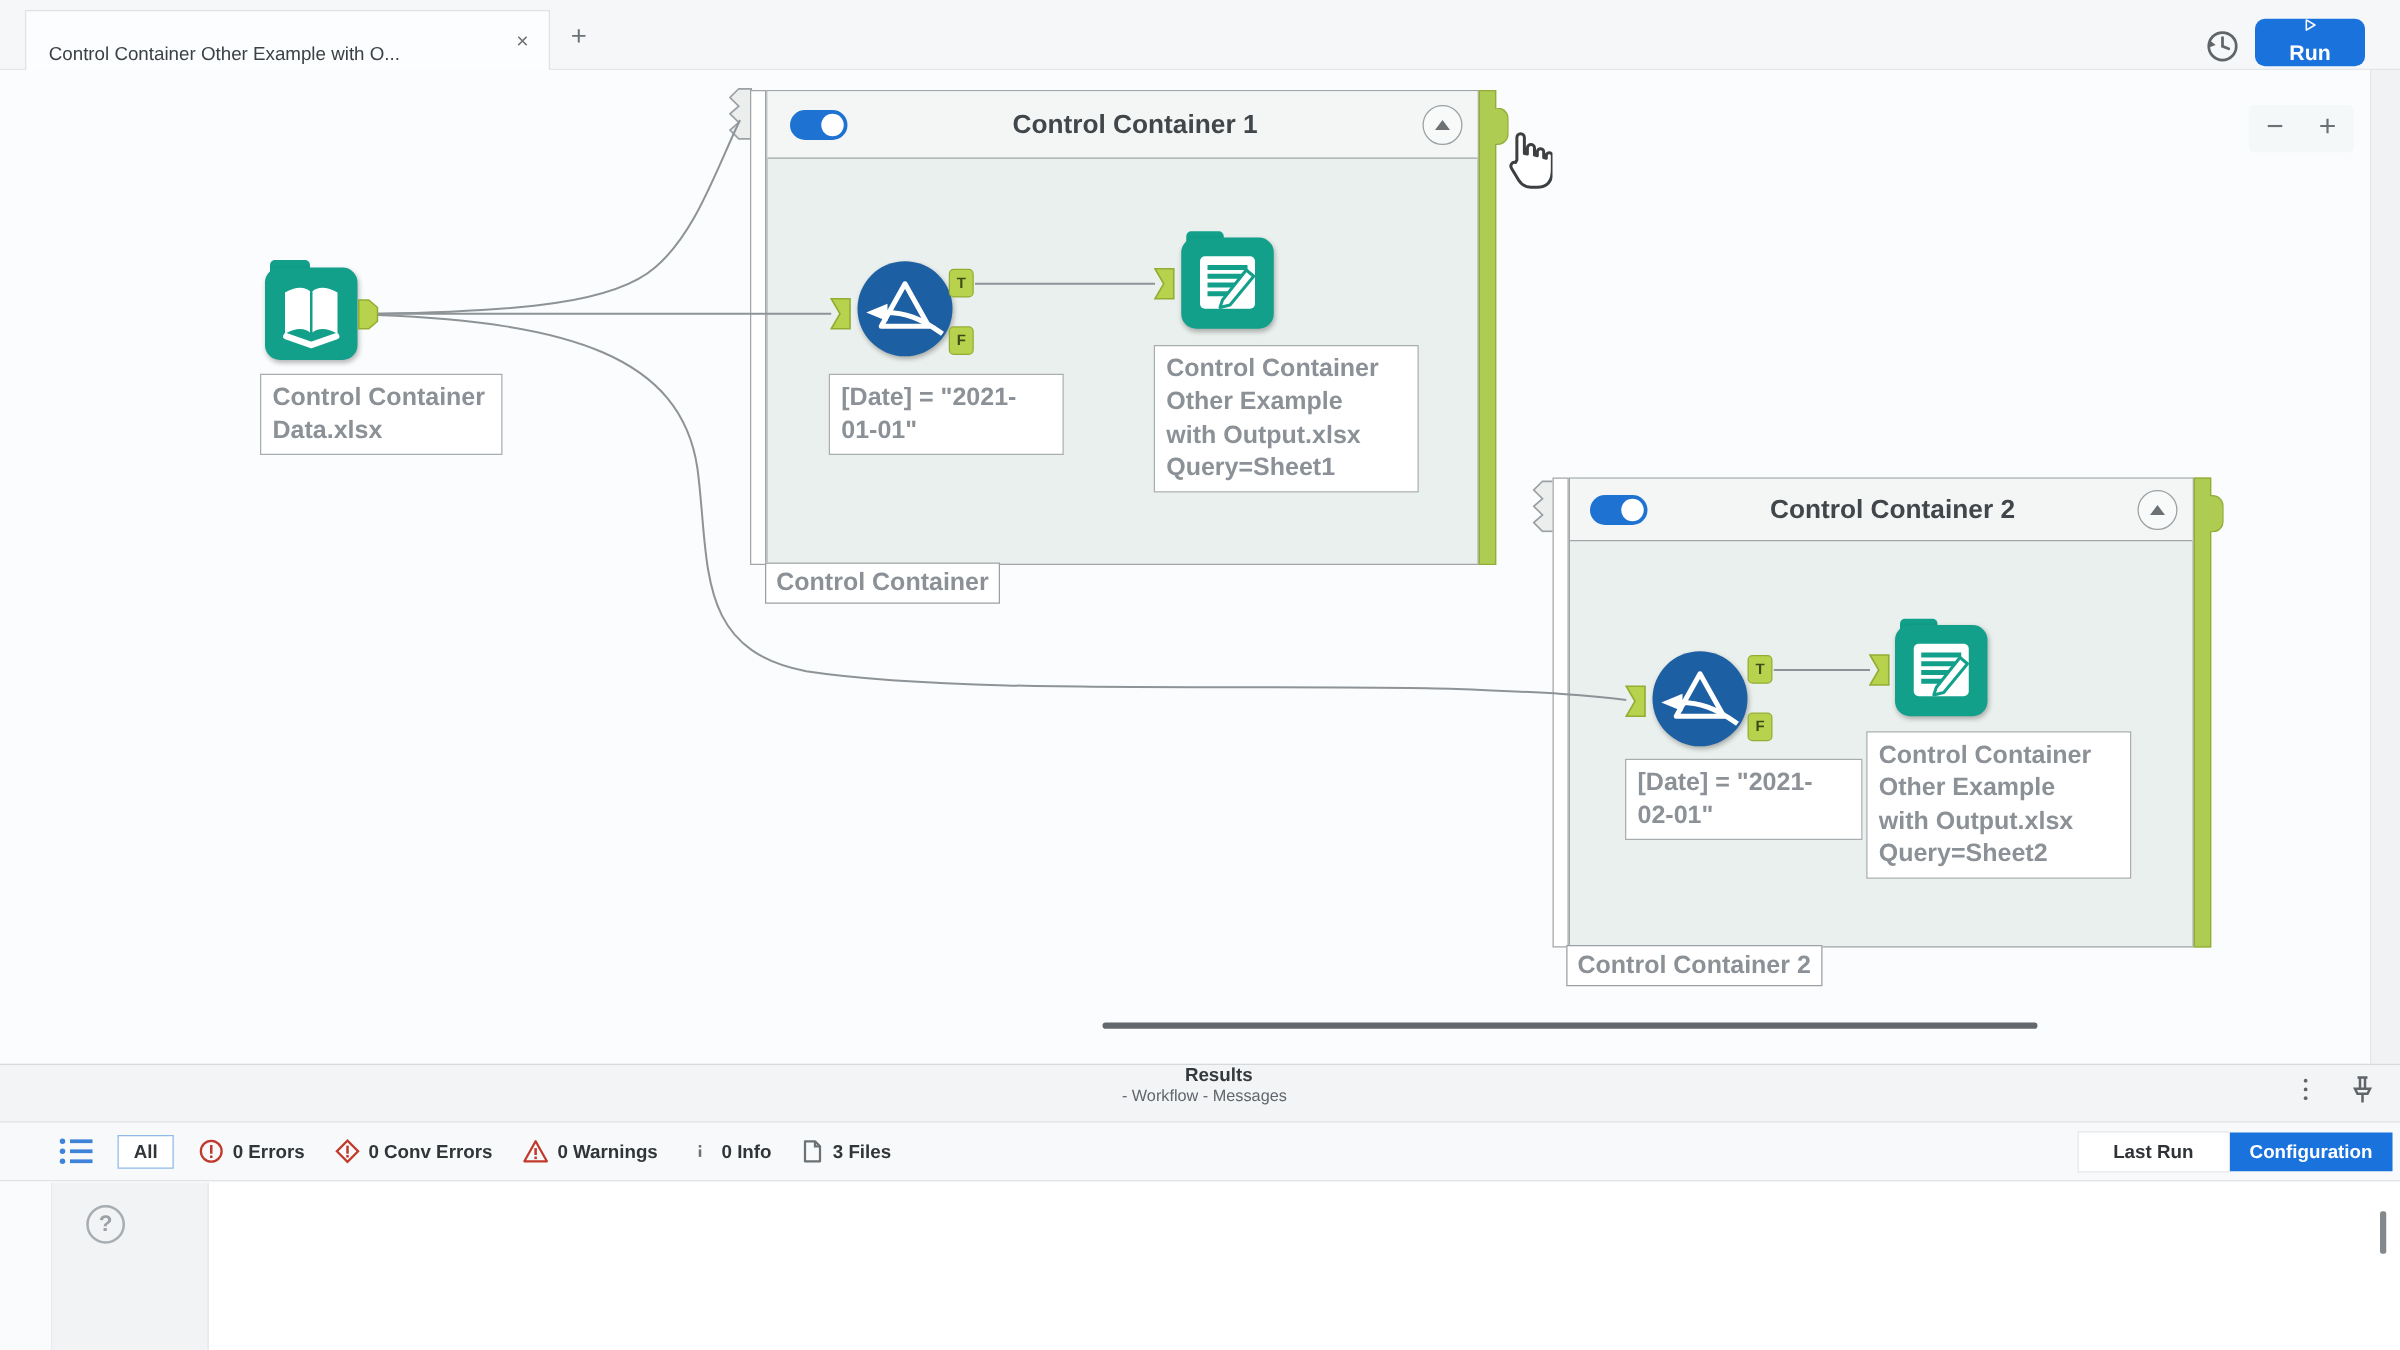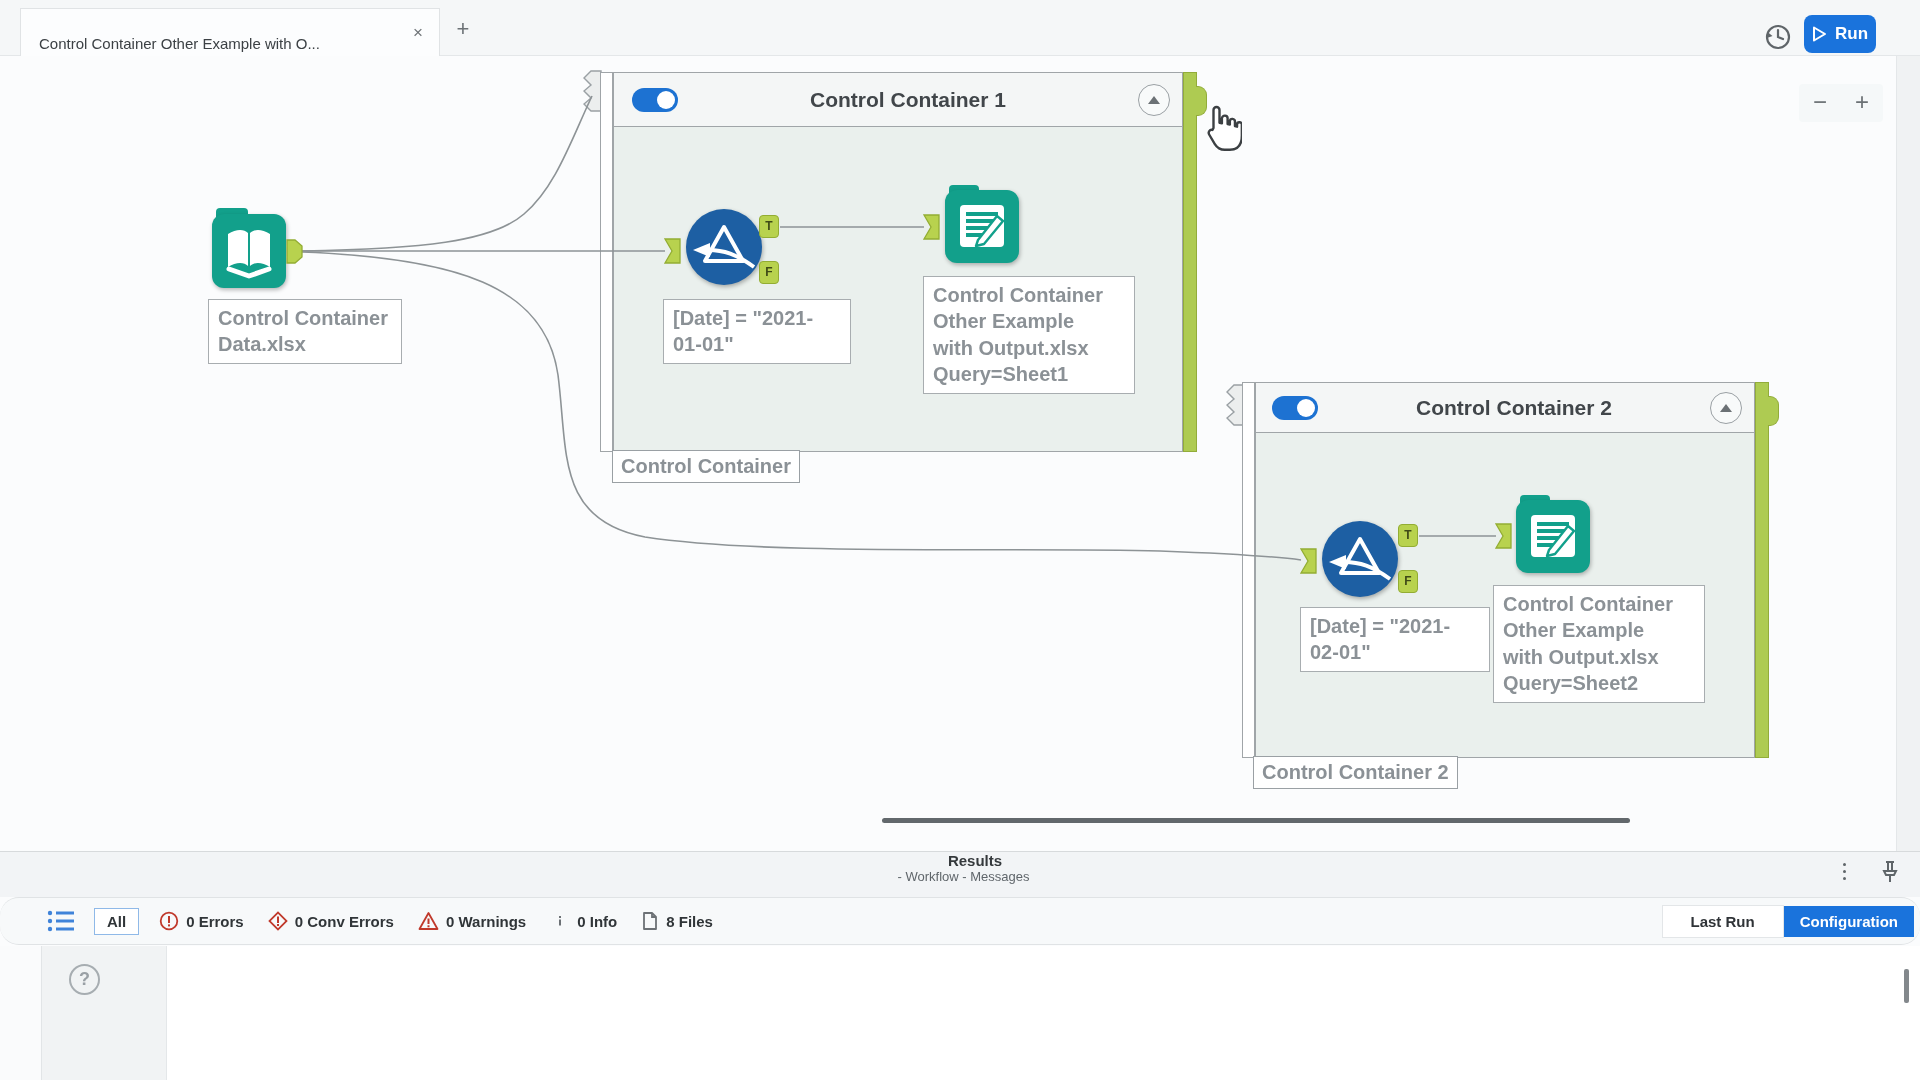--- a/index.html
+++ b/index.html
@@ -8,23 +8,23 @@
   .abs { position:absolute; }
 
   
   .tabbar { left:0; top:0; width:1920px; height:56px; background:#f5f7f8; border-bottom:1px solid #e4e7e9; }
   .tab { left:20px; top:8px; width:420px; height:48px; background:#fcfdfe;
          border:1px solid #e0e3e5; border-bottom:none; display:flex; align-items:center; padding:0 14px 0 18px; }
   .tab-title { flex:1; font-size:15px; color:#3c4145; white-space:nowrap; overflow:hidden;margin-top:21px; }
   .tab-close { color:#6f7478; font-size:17px; cursor:pointer; padding:0 2px; }
   .newtab { left:450px; top:16px; width:26px; height:26px; color:#6c7276; font-size:22px;
             display:flex; align-items:center; justify-content:center; }
-  .runbtn { left:1804px; top:15px; width:72px; height:38px; background:#1a73dc; border-radius:8px;
+  .runbtn { left:1804px; top:15px; width:88px; height:38px; background:#1a73dc; border-radius:8px;
             color:#fff; display:flex; align-items:center; justify-content:center; gap:8px;
-            font-size:17px; font-weight:700; }
+            font-size:17px; font-weight:700;flex-direction:column; }
 
   
   .canvas { left:0; top:56px; width:1920px; height:795px; background:#fbfcfd; }
   .vstrip { left:1896px; top:56px; width:24px; height:795px; background:#f0f2f3; border-left:1px solid #e4e7e9; }
   .zoomctl { left:1799px; top:84px; width:84px; height:38px; background:#f5f8f9; border-radius:4px;
              display:flex; align-items:center; justify-content:center; gap:10px; }
   .zoombtn { width:32px; height:30px; color:#6b7175; font-size:24px; line-height:28px; text-align:center; }
   .hscroll { left:882px; top:818px; width:748px; height:5px; background:#62686c; border-radius:3px; }
 
   
@@ -58,21 +58,21 @@
 
   svg.overlay { left:0; top:0; width:1920px; height:1080px; z-index:3; pointer-events:none; }
 
   
   .res-head { left:0; top:851px; width:1920px; height:46px; background:#f2f4f6; border-top:1px solid #d7dadc;
               display:flex; align-items:center;flex-direction:column; }
   .res-title { margin-left:30px; font-size:15px; font-weight:700; color:#35393c; }
   .res-sub { margin-left:7px; font-size:13px; color:#60666b; }
   .res-toolbar { left:0; top:897px; width:1920px; height:48px; background:#f7f9fa;
                  border-top:1px solid #e0e3e5; border-bottom:1px solid #e0e3e5;
-                 display:flex; align-items:center;border-radius:19px; }
+                 display:flex; align-items:center; }
   .f-item { display:flex; align-items:center; gap:7px; margin-right:24px; font-size:15px; font-weight:600; color:#303538; }
   .allbtn { border:1px solid #8fb9e8; background:#fff; padding:4px 12px; font-size:15px; font-weight:600;
             color:#303538; margin:0 20px 0 18px; }
   .lastrun { padding:7px 28px; background:#ffffff; border:1px solid #e3e6e8; font-size:15px; font-weight:700; color:#2f3337; }
   .config  { padding:7px 16px; background:#1a73dc; font-size:15px; font-weight:700; color:#ffffff; }
   .res-body { left:0; top:946px; width:1920px; height:134px; background:#ffffff; }
   .res-col1 { left:0; top:946px; width:42px; height:134px; background:#fafbfc; border-right:1px solid #e2e5e7; }
   .res-col2 { left:42px; top:946px; width:125px; height:134px; background:#f1f3f4; border-right:1px solid #e4e7e9; }
   .helpicon { left:69px; top:964px; width:31px; height:31px; border-radius:50%; border:2px solid #a7adb1;
               color:#9aa0a5; font-size:18px; font-weight:700; display:flex; align-items:center; justify-content:center; }
@@ -307,21 +307,21 @@
       <rect x="9" y="8.5" width="2" height="6" fill="#6c7175"></rect>
         <rect x="9" y="5" width="2" height="2" fill="#6c7175"></rect>
     </svg>
     <span>0 Info</span>
   </div>
   <div class="f-item">
     <svg width="18" height="20" viewBox="0 0 18 20">
       <path d="M3 2 H11 L15 6 V18 H3 Z" fill="none" stroke="#6c7175" stroke-width="1.8" stroke-linejoin="round"></path>
       <path d="M11 2 V6 H15" fill="none" stroke="#6c7175" stroke-width="1.8"></path>
     </svg>
-    <span>8 Files</span>
+    <span>3 Files</span>
   </div>
 
   <div style="flex:1"></div>
   <div class="lastrun">Last Run</div>
   <div class="config" style="margin-right:6px">Configuration</div>
 </div>
 
 <div class="abs res-body"></div>
 <div class="abs res-col1"></div>
 <div class="abs res-col2"></div>

